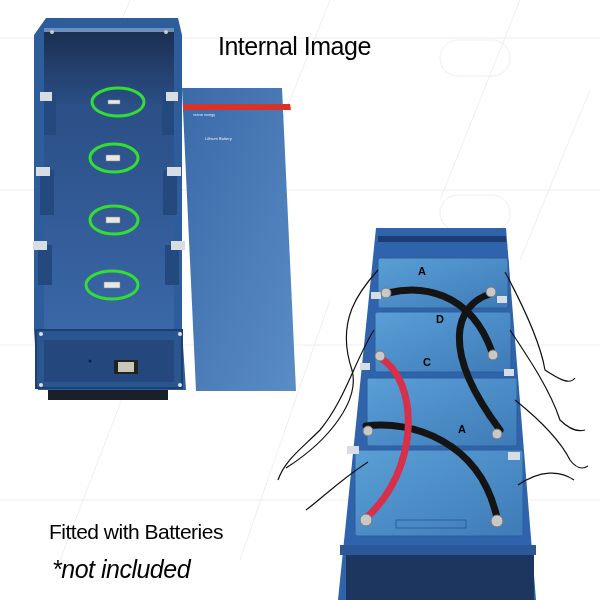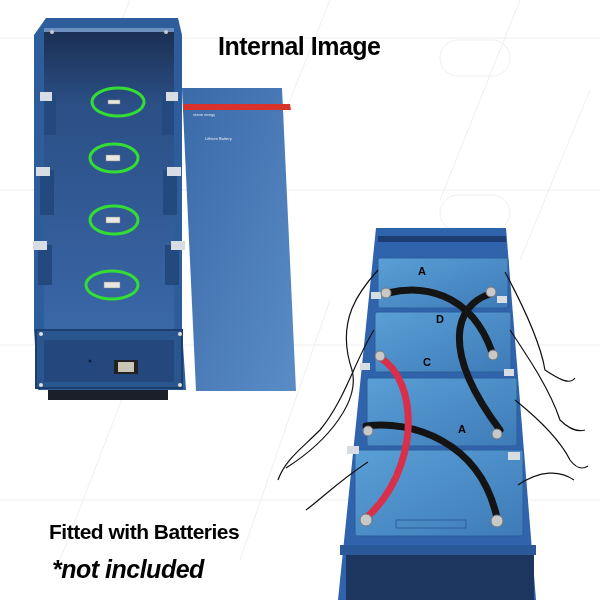--- a/index.html
+++ b/index.html
@@ -1,18 +1,18 @@
 <!DOCTYPE html>
 <html><head>
 <meta charset="utf-8">
 <style>
   html,body{margin:0;padding:0;background:#ffffff;}
   body{width:600px;height:600px;position:relative;overflow:hidden;font-family:"Liberation Sans","DejaVu Sans",sans-serif;}
   .wm{position:absolute;inset:0;pointer-events:none;}
-  .title{position:absolute;font-weight:bold;color:#000;letter-spacing:-0.5px;}
+  .title{position:absolute;font-weight:normal;color:#000;letter-spacing:-0.5px;}
   #internal-title{left:218px;top:32px;font-size:25px;}
   #fitted-title{left:49px;top:520px;font-size:21px;}
   #note{left:52px;top:555px;font-size:25px;font-style:italic;}
   svg{position:absolute;left:0;top:0;}
 </style>
 </head>
 <body>
 
 <svg class="wm" width="600" height="600" viewBox="0 0 600 600">
   <g stroke="#eeeeee" stroke-width="1" fill="none">

